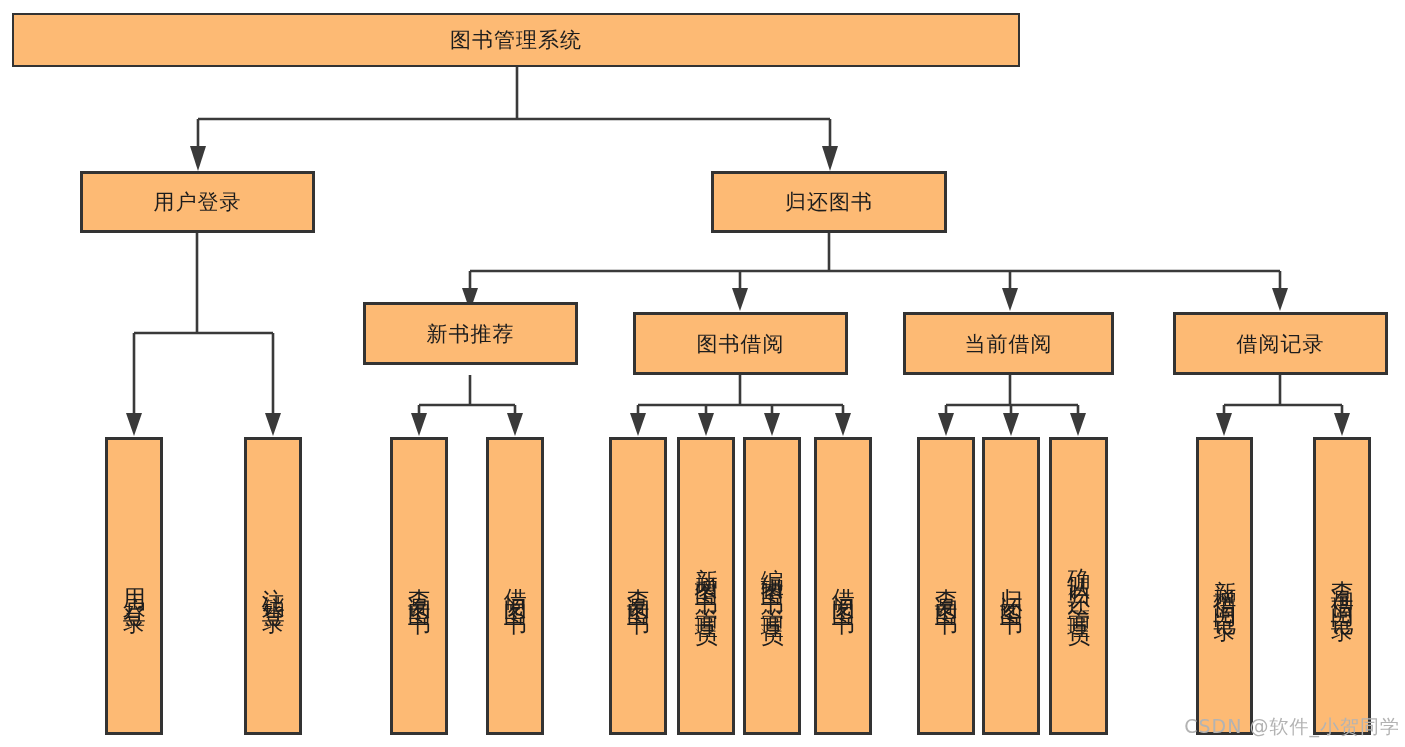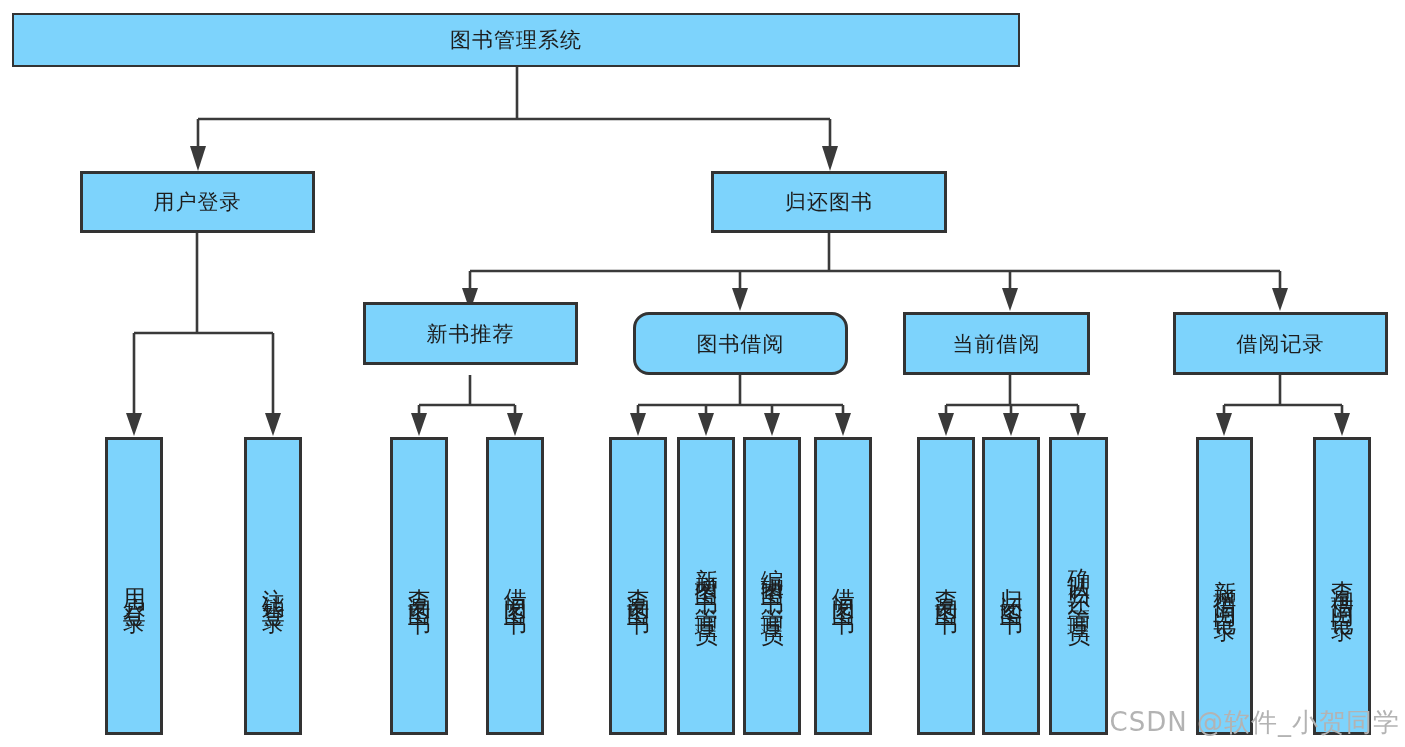--- a/index.html
+++ b/index.html
@@ -4,34 +4,34 @@
 <style>
   :root{
     --line:#3a3a3a; --border:#333333; --text:#1d1d1d;
     --watermark:#b3b3b3; --background:#ffffff;
   }
   html,body{margin:0;padding:0;}
   body{background:var(--background);font-family:"DejaVu Sans","Liberation Sans",sans-serif;}
   .canvas{position:relative;width:1405px;height:747px;background:var(--background);overflow:hidden;}
   .wires{position:absolute;left:0;top:0;z-index:0;}
   .node{
-    position:absolute;box-sizing:border-box;background:#7dd3fc;
+    position:absolute;box-sizing:border-box;background:#fdba74;
     border:3px solid var(--border);color:var(--text);
     display:flex;align-items:center;justify-content:center;
     z-index:1;text-align:center;
   }
   .node.top{border-width:2.5px;}
   .h-label{font-size:21px;letter-spacing:1px;white-space:nowrap;}
   .v-label{
     writing-mode:vertical-rl;text-orientation:mixed;
     font-size:23px;letter-spacing:8px;line-height:1.2;white-space:nowrap;
   }
   .watermark{
     position:absolute;right:5px;bottom:7px;z-index:3;
-    color:var(--watermark);font-size:26px;letter-spacing:1px;white-space:nowrap;
+    color:var(--watermark);font-size:19px;letter-spacing:1px;white-space:nowrap;
   }
 </style>
 </head>
 <body>
 
 <div class="canvas">
 
   <svg class="wires" width="1405" height="747" viewBox="0 0 1405 747">
     <g stroke="var(--line)" stroke-width="2.6" fill="none">
 
@@ -105,24 +105,24 @@
   <div class="node" style="left:80px;top:171px;width:235px;height:62px;">
     <span class="h-label">用户登录</span>
   </div>
   <div class="node" style="left:711px;top:171px;width:236px;height:62px;">
     <span class="h-label">归还图书</span>
   </div>
 
   <div class="node" style="left:363px;top:302px;width:215px;height:63px;">
     <span class="h-label">新书推荐</span>
   </div>
-  <div class="node" style="left:633px;top:312px;width:215px;height:63px;border-radius:16px;">
+  <div class="node" style="left:633px;top:312px;width:215px;height:63px;">
     <span class="h-label">图书借阅</span>
   </div>
-  <div class="node" style="left:903px;top:312px;width:187px;height:63px;">
+  <div class="node" style="left:903px;top:312px;width:211px;height:63px;">
     <span class="h-label">当前借阅</span>
   </div>
   <div class="node" style="left:1173px;top:312px;width:215px;height:63px;">
     <span class="h-label">借阅记录</span>
   </div>
 
   <div class="node" style="left:105px;top:437px;width:58px;height:298px;">
     <span class="v-label">用户登录</span>
   </div>
   <div class="node" style="left:244px;top:437px;width:58px;height:298px;">

